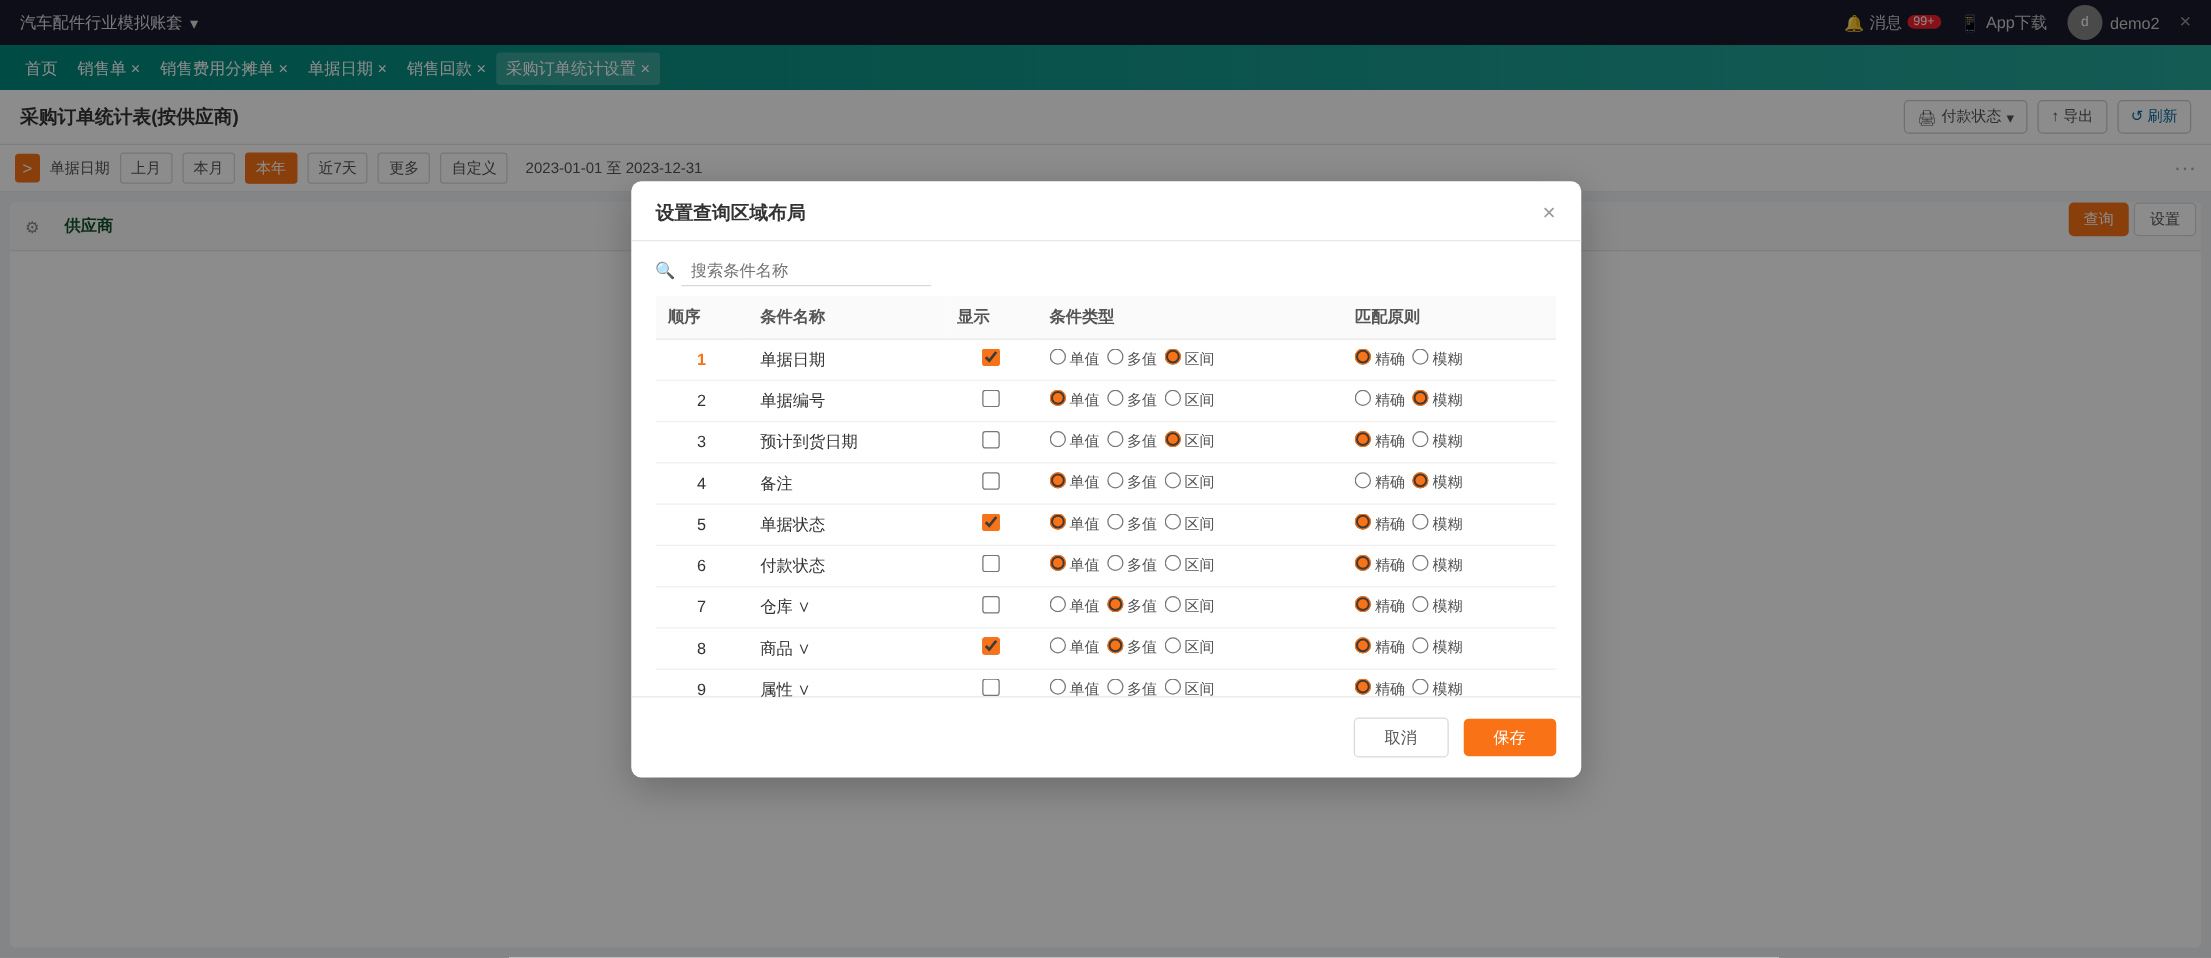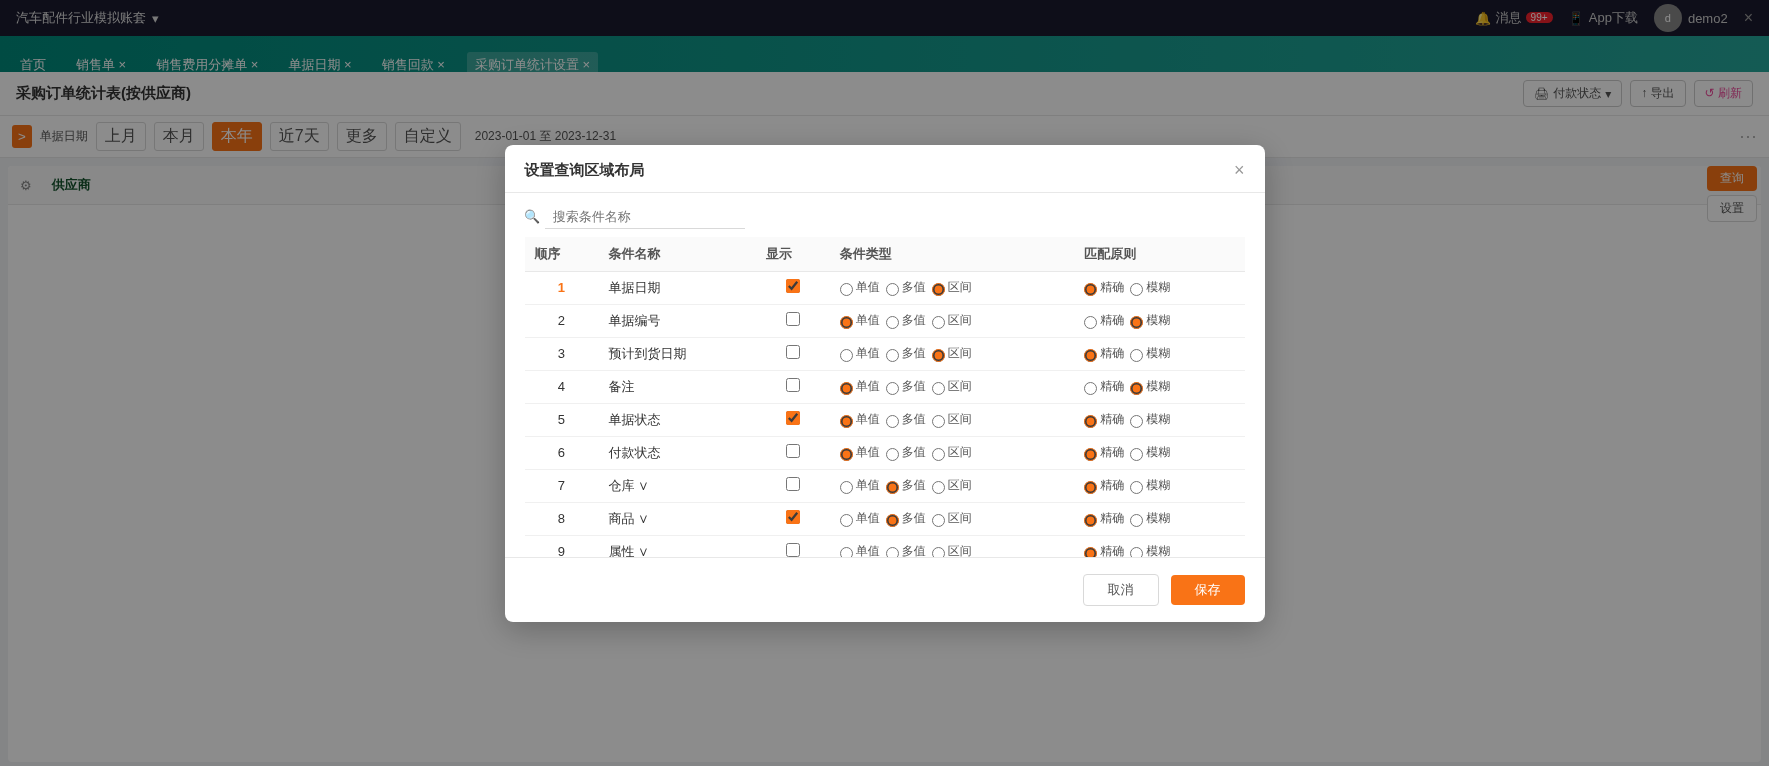--- a/index.html
+++ b/index.html
@@ -27,34 +27,34 @@
       padding: 8px 16px;
       display: flex;
       align-items: center;
       justify-content: space-between;
       border-bottom: 1px solid #e8e8e8;
     }
     .page-title { font-size: 15px; font-weight: bold; color: #333; }
     .page-actions { display: flex; align-items: center; gap: 8px; }
     .btn-print { border: 1px solid #ccc; background: #fff; padding: 4px 10px; border-radius: 4px; cursor: pointer; color: #555; font-size: 12px; display: flex; align-items: center; gap: 4px; }
     .btn-export { border: 1px solid #ccc; background: #fff; padding: 4px 10px; border-radius: 4px; cursor: pointer; color: #555; font-size: 12px; }
-    .btn-refresh { border: 1px solid #ccc; background: #fff; padding: 4px 10px; border-radius: 4px; cursor: pointer; color: #ec4899; font-size: 12px; }
+    .btn-refresh { border: 1px solid #ccc; background: #fff; padding: 4px 10px; border-radius: 4px; cursor: pointer; color: #0369a1; font-size: 12px; }
 
     
     .filter-bar {
       background: #fff;
       padding: 6px 12px;
       display: flex;
       align-items: center;
       gap: 8px;
       border-bottom: 1px solid #e8e8e8;
     }
     .filter-toggle { background: #f97316; color: #fff; border: none; border-radius: 3px; padding: 4px 6px; cursor: pointer; }
     .filter-label { font-size: 12px; color: #555; }
-    .filter-btn { padding: 3px 8px; border-radius: 3px; border: 1px solid #d9d9d9; background: #fff; cursor: pointer; font-size: 16px; color: #555; }
+    .filter-btn { padding: 3px 8px; border-radius: 3px; border: 1px solid #d9d9d9; background: #fff; cursor: pointer; font-size: 12px; color: #555; }
     .filter-btn.active { background: #f97316; color: #fff; border-color: #f97316; }
     .filter-date { font-size: 12px; color: #555; padding: 0 6px; }
 
     
     .content-area {
       background: #f0f2f5;
       padding: 8px;
       display: flex;
       gap: 8px;
       height: calc(766px - 36px - 38px - 44px - 36px);
@@ -174,21 +174,21 @@
       color: #333;
       vertical-align: middle;
       white-space: nowrap;
     }
 
     
     .cb { width: 14px; height: 14px; accent-color: #f97316; cursor: pointer; }
 
     
     .radio-group { display: flex; align-items: center; gap: 6px; }
-    .radio-group label { display: flex; align-items: flex-end; gap: 3px; cursor: pointer; font-size: 12px; color: #555; }
+    .radio-group label { display: flex; align-items: flex-start; gap: 3px; cursor: pointer; font-size: 12px; color: #555; }
     .radio-group input[type="radio"] { accent-color: #f97316; cursor: pointer; }
 
     
     .modal-footer {
       padding: 16px 20px;
       display: flex;
       align-items: center;
       justify-content: flex-end;
       gap: 12px;
       border-top: 1px solid #e8e8e8;
@@ -211,21 +211,21 @@
       cursor: pointer;
       font-size: 13px;
     }
 
     
     .side-btns {
       position: absolute;
       right: 12px;
       top: 8px;
       display: flex;
-      flex-direction: column;
+      flex-direction: row;
       gap: 4px;
     }
     .side-btn {
       background: #f97316;
       color: #fff;
       border: none;
       border-radius: 4px;
       padding: 4px 12px;
       cursor: pointer;
       font-size: 12px;
@@ -241,23 +241,23 @@
     }
 
     .scrollbar-area { overflow-y: auto; max-height: 320px; }
     .scrollbar-area::-webkit-scrollbar { width: 6px; }
     .scrollbar-area::-webkit-scrollbar-thumb { background: #ccc; border-radius: 3px; }
 
     
     .teal-bar {
       background: linear-gradient(90deg, #00897b 0%, #26a69a 100%);
       height: 36px;
-      display: flex; align-items: flex-start;
-      padding: 16px 12px;
-      gap: 14px;
+      display: flex; align-items: flex-end;
+      padding: 4px 12px;
+      gap: 0;
     }
     .teal-nav-item { color: #fff; font-size: 13px; cursor: pointer; padding: 4px 8px; }
     .teal-nav-item.active-tab { background: rgba(255,255,255,0.2); border-radius: 3px; }
   </style>
 </head>
 <body>
 
 <div class="top-nav">
   <div class="top-nav-left">
     <span>汽车配件行业模拟账套</span>

